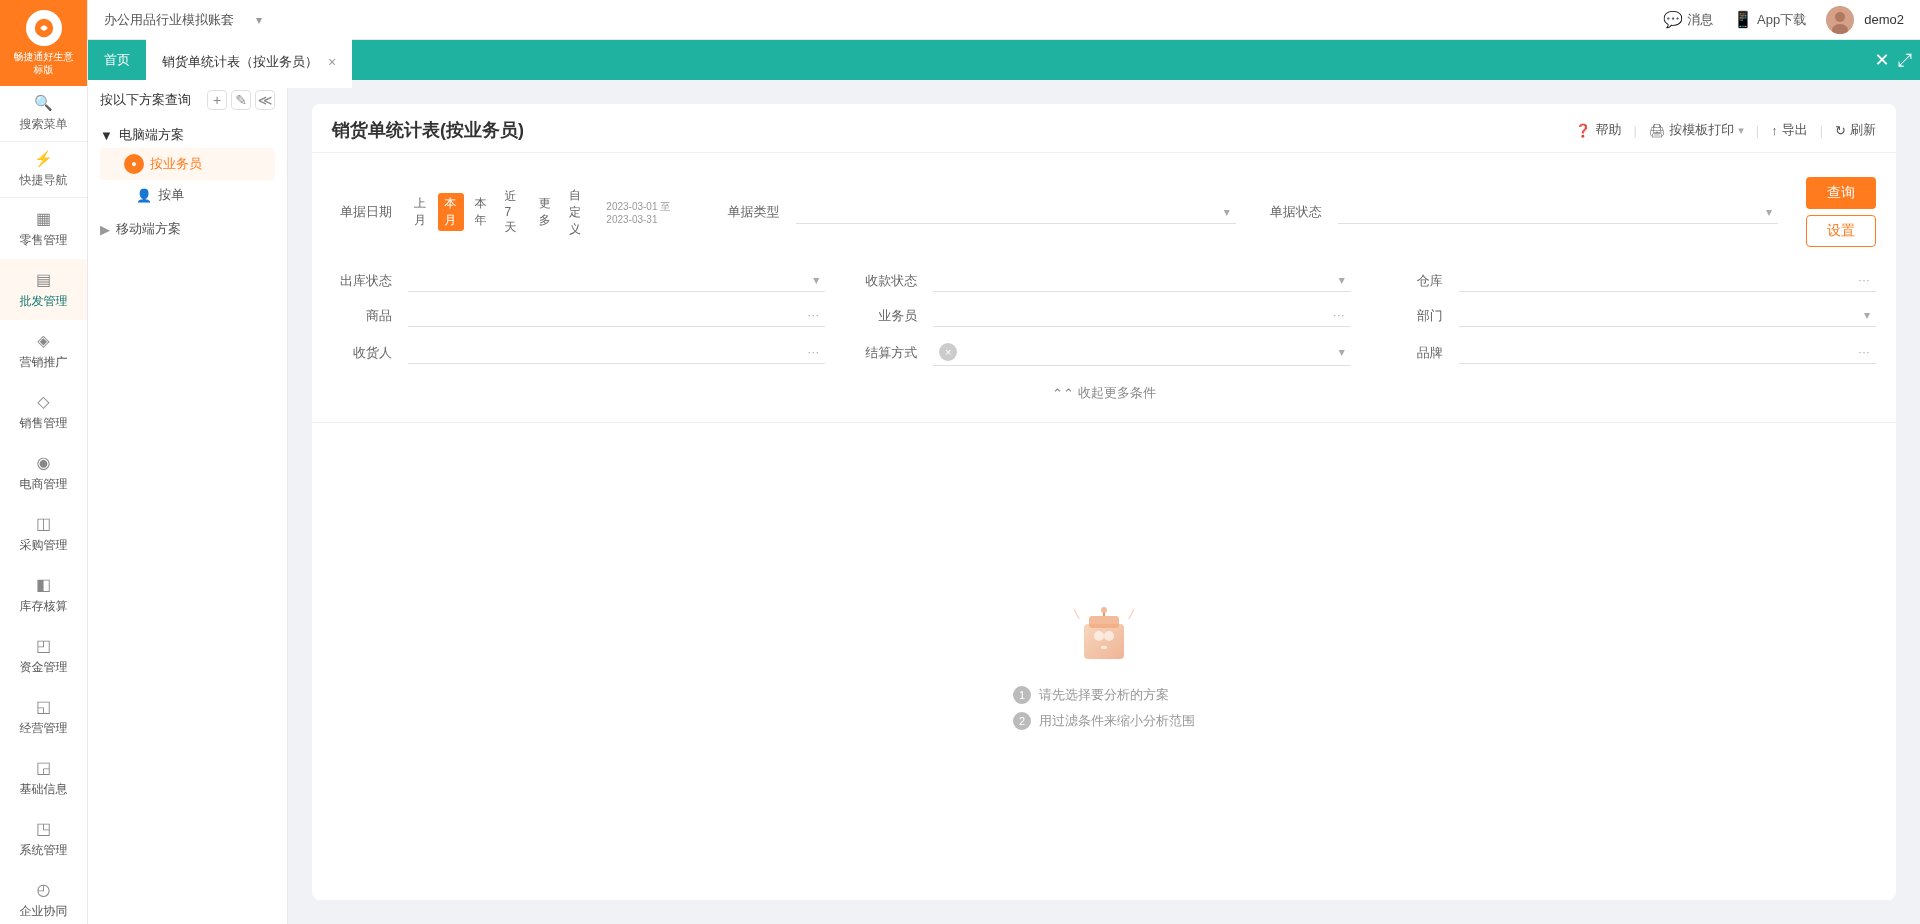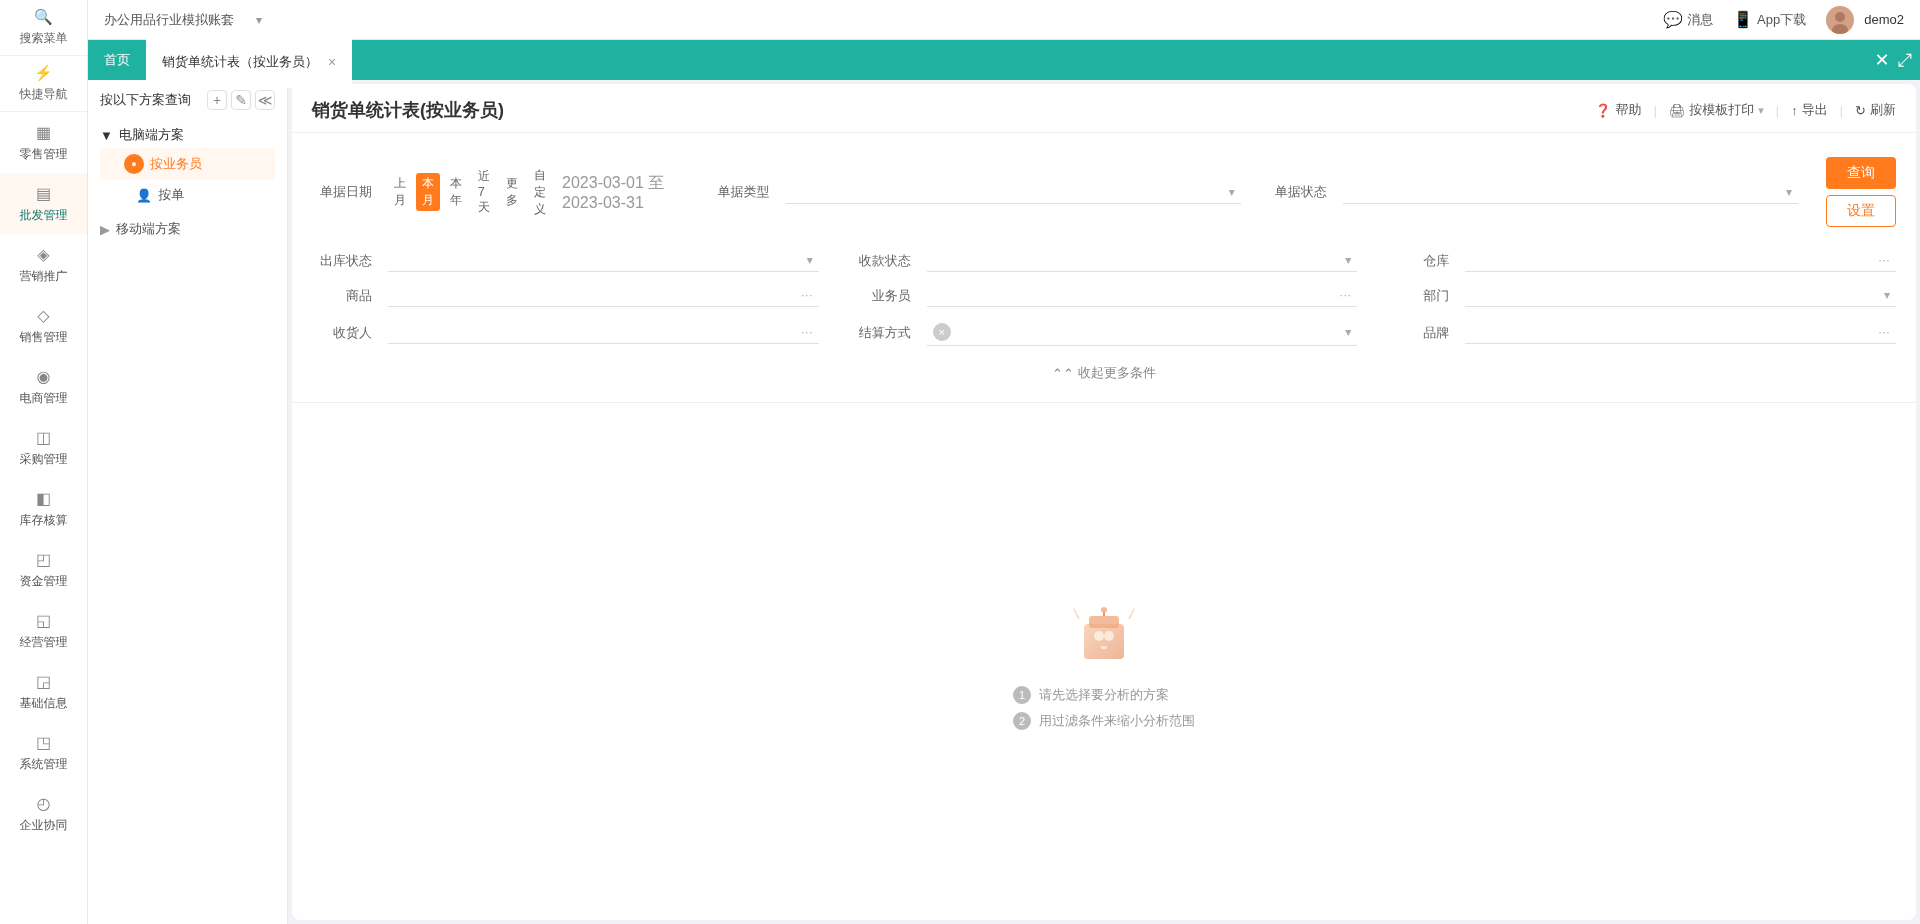--- a/index.html
+++ b/index.html
@@ -54,21 +54,21 @@
     .schema-group { padding: 4px 12px; }
     .schema-group-header { display: flex; align-items: center; gap: 6px; font-size: 13px; color: #333; cursor: pointer; padding: 4px 0; }
     .schema-item { display: flex; align-items: center; gap: 6px; padding: 6px 24px; cursor: pointer; border-radius: 4px; font-size: 13px; color: #555; }
     .schema-item.active { color: #ff7b1e; background: #fff7f0; }
     .schema-item-icon { width: 20px; height: 20px; border-radius: 50%; background: #ff7b1e; display: flex; align-items: center; justify-content: center; color: #fff; font-size: 10px; }
     .schema-subitem { display: flex; align-items: center; gap: 6px; padding: 6px 36px; cursor: pointer; font-size: 13px; color: #555; border-radius: 4px; }
     .mobile-schema { display: flex; align-items: center; gap: 6px; padding: 6px 12px; cursor: pointer; font-size: 13px; color: #555; }
     .mobile-schema-arrow { color: #999; }
 
     
-    .right-content { flex: 1; display: flex; flex-direction: column; overflow: hidden; background: #fff; margin: 4px; border-radius: 8px; }
+    .right-content { flex: 1; display: flex; flex-direction: column; overflow: hidden; background: #fff; margin: 24px; border-radius: 8px; }
 
     
     .page-header { display: flex; align-items: center; padding: 14px 20px 10px; border-bottom: 1px solid #f0f0f0; }
     .page-title { font-size: 18px; font-weight: 600; color: #333; flex: 1; }
     .page-actions { display: flex; align-items: center; gap: 12px; }
     .action-btn { display: flex; align-items: center; gap: 4px; font-size: 13px; color: #555; cursor: pointer; }
     .action-divider { color: #ddd; }
 
     
     .filter-area { padding: 14px 20px; border-bottom: 1px solid #f0f0f0; }
@@ -76,41 +76,51 @@
     .filter-row:last-child { margin-bottom: 0; }
     .filter-label { width: 60px; text-align: right; color: #666; font-size: 13px; flex-shrink: 0; }
     .filter-select { flex: 1; display: flex; align-items: center; border: none; border-bottom: 1px solid #e0e0e0; padding: 4px 6px; font-size: 13px; color: #999; cursor: pointer; }
     .filter-select-val { flex: 1; }
     .filter-select-arrow { color: #aaa; font-size: 12px; }
     .filter-select-more { color: #aaa; font-size: 12px; cursor: pointer; }
     .date-filter { flex: 1; display: flex; align-items: center; gap: 6px; }
     .date-tabs { display: flex; gap: 4px; align-items: center; }
     .date-tab { font-size: 12px; padding: 2px 6px; cursor: pointer; color: #666; border-radius: 3px; }
     .date-tab.active { background: #ff7b1e; color: #fff; border-radius: 3px; }
-    .date-range { font-size: 16px; color: #999; margin-left: 4px; }
+    .date-range { font-size: 10px; color: #999; margin-left: 4px; }
     .collapse-btn { display: flex; align-items: center; justify-content: center; gap: 4px; color: #888; font-size: 13px; cursor: pointer; padding: 6px 0; }
 
     
     .search-btn { background: #ff7b1e; color: #fff; border: none; border-radius: 4px; padding: 7px 20px; font-size: 14px; cursor: pointer; }
     .settings-btn { background: #fff; color: #ff7b1e; border: 1px solid #ff7b1e; border-radius: 4px; padding: 6px 20px; font-size: 14px; cursor: pointer; }
     .btn-group { display: flex; flex-direction: column; gap: 6px; padding: 10px 0; }
 
     
     .empty-state { flex: 1; display: flex; flex-direction: column; align-items: center; justify-content: center; gap: 12px; }
     .empty-icon { width: 80px; height: 80px; }
     .empty-hints { display: flex; flex-direction: column; gap: 8px; }
     .empty-hint { display: flex; align-items: center; gap: 8px; color: #999; font-size: 13px; }
     .hint-num { width: 18px; height: 18px; border-radius: 50%; background: #bbb; color: #fff; font-size: 11px; display: flex; align-items: center; justify-content: center; flex-shrink: 0; }
 
     .tabs-right { margin-left: auto; display: flex; align-items: center; gap: 4px; padding-right: 8px; }
   </style>
 </head>
 <body>
 
 <div class="sidebar">
+  <div class="sidebar-logo">
+    <div class="sidebar-logo-icon">
+      <svg viewBox="0 0 24 24" fill="none">
+        <circle cx="12" cy="12" r="10" fill="#ff7b1e"></circle>
+        <path d="M8 12 Q12 6 16 12 Q12 18 8 12Z" fill="#fff"></path>
+      </svg>
+    </div>
+    <div class="sidebar-logo-text" style="white-space:pre-line;font-size:10px;">畅捷通好生意
+标版</div>
+  </div>
   <div class="sidebar-search">
     <span style="font-size:15px;color:#888;">🔍</span>
     <span class="sidebar-search-text">搜索菜单</span>
   </div>
   <div class="sidebar-nav">
     <span style="font-size:15px;color:#888;">⚡</span>
     <span class="sidebar-nav-text">快捷导航</span>
   </div>
   <div class="sidebar-menu">
 

